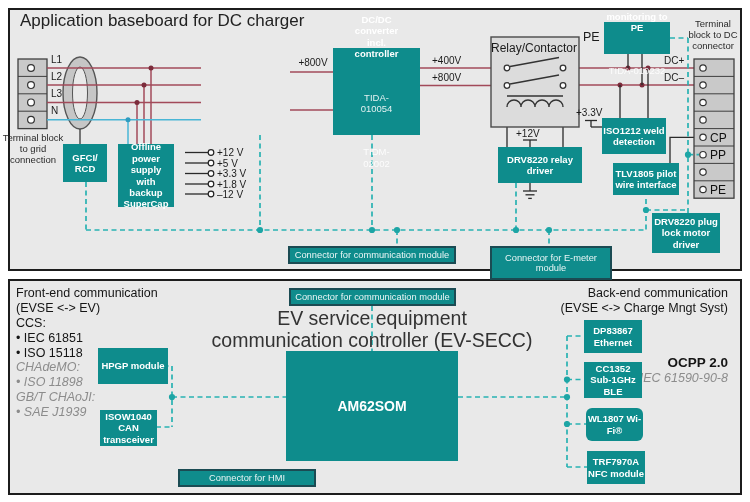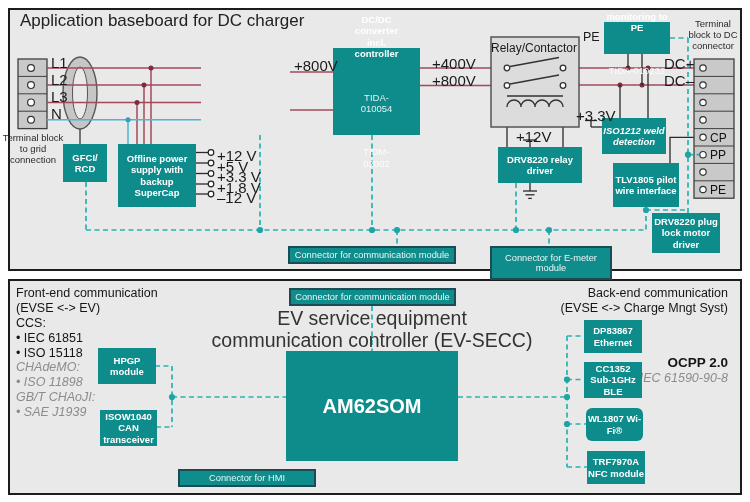--- a/index.html
+++ b/index.html
@@ -7,21 +7,21 @@
   .abs{position:absolute;}
   .panel{position:absolute;background:#e9e9e9;border:2px solid #1c1c1c;box-sizing:border-box;}
   svg{position:absolute;left:0;top:0;}
   .blk{position:absolute;background:#0e8c8c;color:#fff;display:flex;flex-direction:column;
        align-items:center;justify-content:center;text-align:center;font-weight:bold;
        font-size:9.5px;line-height:1.2;box-sizing:border-box;gap:32px;}
   .part{font-weight:normal;color:rgba(255,255,255,.88);}
   .conn{position:absolute;background:#0f8c8c;border:2px solid #1b4b53;color:#eaf6f6;
         font-size:9.3px;display:flex;align-items:center;justify-content:center;
         text-align:center;box-sizing:border-box;}
-  .lbl{position:absolute;font-size:15px;color:#1b1b1b;white-space:nowrap;}
+  .lbl{position:absolute;font-size:10px;color:#1b1b1b;white-space:nowrap;}
   .cap{position:absolute;font-size:9.5px;color:#2a2a2a;text-align:center;line-height:1.18;}
   .title{position:absolute;font-size:17px;color:#222;}
   .pin{position:absolute;font-size:12px;color:#111;}
   .h1{position:absolute;font-size:19.5px;color:#333;text-align:center;line-height:1.13;}
   .ft{font-size:12.5px;color:#151515;line-height:1.19;}
   .gray{color:#8c8c8c;font-style:italic;}
   .bold{font-weight:bold;}
 </style>
 </head>
 <body>
@@ -187,21 +187,21 @@
 
   <div class="title" style="left:20px;top:11px;">Application baseboard for DC charger</div>
 
   <div class="lbl" style="left:51px;top:54px;">L1</div>
   <div class="lbl" style="left:51px;top:71px;">L2</div>
   <div class="lbl" style="left:51px;top:88px;">L3</div>
   <div class="lbl" style="left:51px;top:105px;">N</div>
   <div class="cap" style="left:2px;top:132px;width:62px;">Terminal block to grid connection</div>
 
   <div class="blk" style="left:63px;top:144px;width:44px;height:38px;">GFCI/ RCD</div>
-  <div class="blk" style="left:118px;top:144px;width:78px;height:63px;padding:8px;">Offline power supply with backup SuperCap</div>
+  <div class="blk" style="left:118px;top:144px;width:56px;height:63px;padding:8px;">Offline power supply with backup SuperCap</div>
 
   <div class="blk" style="left:333px;top:48px;width:87px;height:87px;padding:19px;">
     <div>DC/DC converter incl. controller</div>
     <div class="part">TIDA-010054</div>
     <div class="part">TIDM-02002</div>
   </div>
 
   <div class="lbl" style="left:294px;top:57px;width:38px;text-align:center;">+800V</div>
   <div class="lbl" style="left:432px;top:55px;">+400V</div>
   <div class="lbl" style="left:432px;top:72px;">+800V</div>
@@ -214,22 +214,22 @@
     <div class="part">TIDA-010232</div>
   </div>
 
   <div class="cap" style="left:686px;top:18px;width:54px;">Terminal block to DC connector</div>
   <div class="lbl" style="left:664px;top:55px;width:26px;">DC+</div>
   <div class="lbl" style="left:664px;top:72px;width:26px;">DC–</div>
   <div class="pin" style="left:710px;top:131px;">CP</div>
   <div class="pin" style="left:710px;top:148px;">PP</div>
   <div class="pin" style="left:710px;top:183px;">PE</div>
 
-  <div class="blk" style="left:602px;top:118px;width:64px;height:36px;font-style:italic;">ISO1212 weld detection</div>
-  <div class="blk" style="left:613px;top:163px;width:66px;height:44px;">TLV1805 pilot wire interface</div>
+  <div class="blk" style="left:602px;top:118px;width:64px;height:36px;">ISO1212 weld detection</div>
+  <div class="blk" style="left:613px;top:163px;width:66px;height:32px;">TLV1805 pilot wire interface</div>
   <div class="blk" style="left:652px;top:213px;width:68px;height:40px;">DRV8220 plug lock motor driver</div>
   <div class="blk" style="left:498px;top:147px;width:84px;height:36px;">DRV8220 relay driver</div>
 
   <div class="lbl" style="left:516px;top:128px;">+12V</div>
   <div class="lbl" style="left:576px;top:107px;">+3.3V</div>
 
   <div class="conn" style="left:288px;top:246px;width:168px;height:18px;">Connector for communication module</div>
   <div class="conn" style="left:490px;top:246px;width:122px;height:34px;">Connector for  E-meter module</div>
 
   <div class="lbl" style="left:217px;top:147px;">+12 V</div>
@@ -250,22 +250,22 @@
     <div class="ft gray">• SAE J1939</div>
   </div>
 
   <div class="conn" style="left:289px;top:288px;width:167px;height:18px;">Connector for communication module</div>
 
   <div class="h1" style="left:192px;top:307px;width:360px;">
     <div>EV service equipment</div>
     <div>communication controller (EV-SECC)</div>
   </div>
 
-  <div class="blk" style="left:286px;top:351px;width:172px;height:110px;font-size:20px;">AM62SOM</div>
-  <div class="blk" style="left:98px;top:348px;width:58px;height:36px;">HPGP module</div>
+  <div class="blk" style="left:286px;top:351px;width:172px;height:110px;font-size:14px;">AM62SOM</div>
+  <div class="blk" style="left:98px;top:348px;width:70px;height:36px;">HPGP module</div>
   <div class="blk" style="left:100px;top:410px;width:57px;height:36px;">ISOW1040 CAN transceiver</div>
   <div class="conn" style="left:178px;top:469px;width:138px;height:18px;">Connector for HMI</div>
 
   <div class="abs" style="left:440px;top:286px;width:288px;text-align:right;">
     <div class="ft">Back-end communication</div>
     <div class="ft">(EVSE &lt;-&gt; Charge Mngt Syst)</div>
     <div class="ft bold" style="font-size:13.5px;margin-top:39px;">OCPP 2.0</div>
     <div class="ft gray">IEC 61590-90-8</div>
   </div>
 

